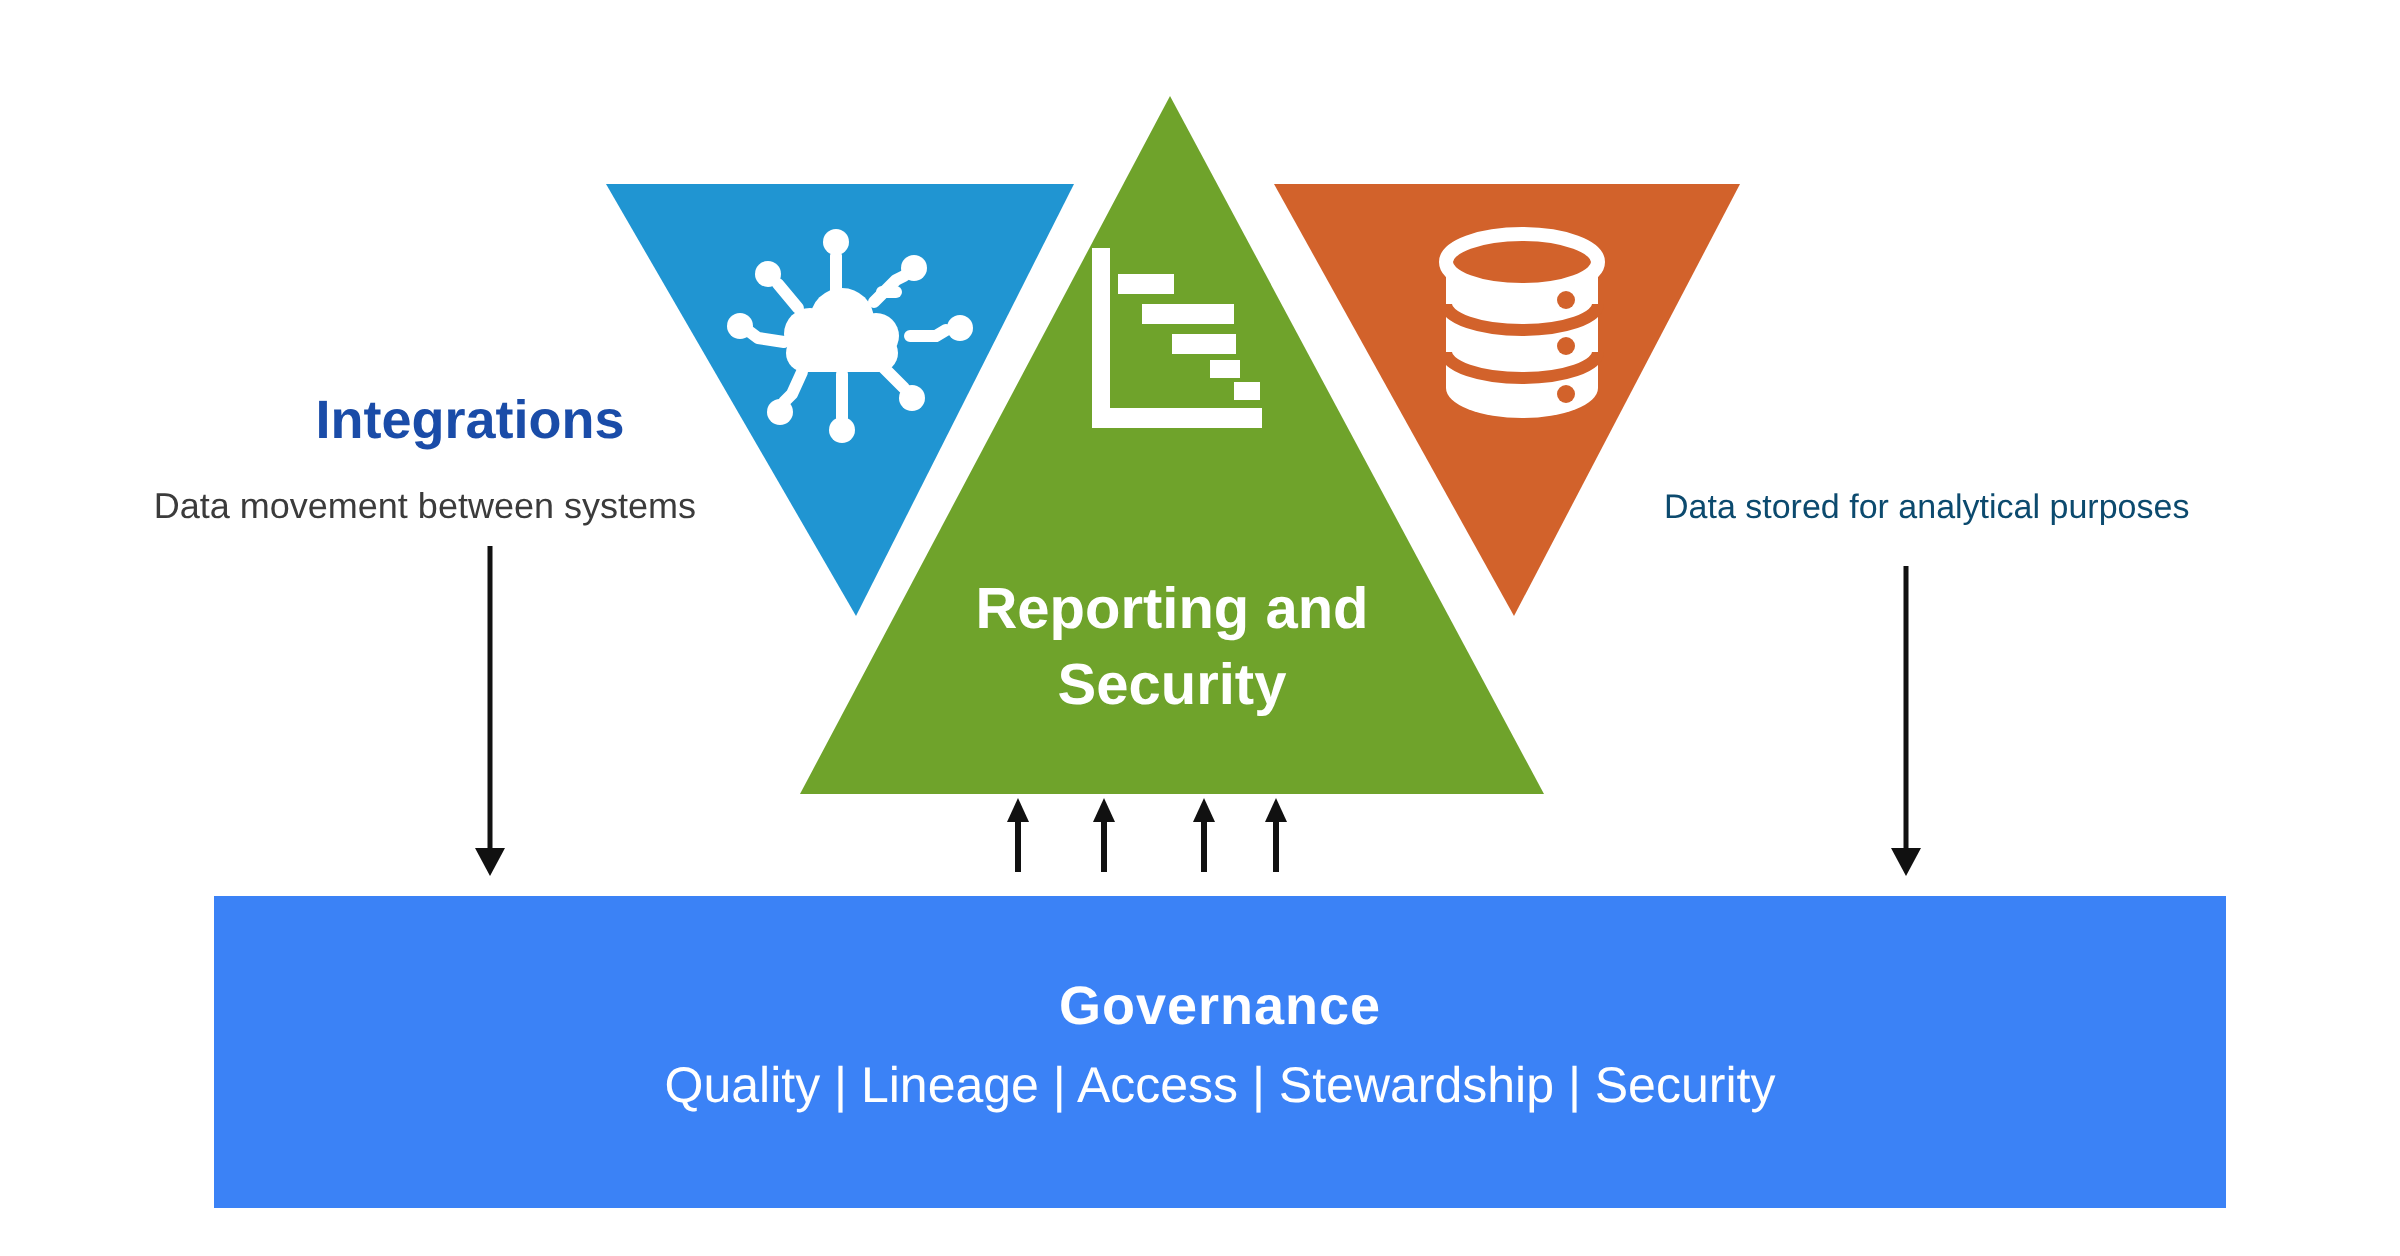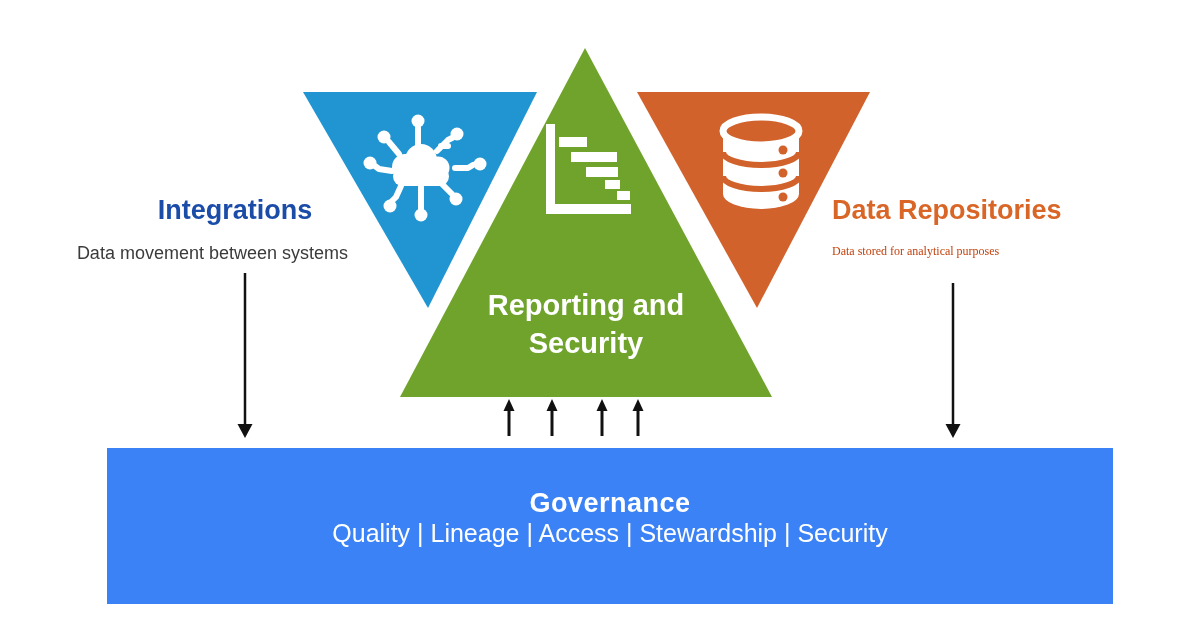--- a/index.html
+++ b/index.html
@@ -7,31 +7,31 @@
     position:relative; width:1200px; height:628px; overflow:hidden;
     background:#ffffff; font-family:"Liberation Sans", sans-serif;
   }
   .layer { position:absolute; left:0; top:0; }
   .t { position:absolute; }
   .int-title   { left:85px;  top:195px; width:300px; text-align:center;
                  font-size:27px; font-weight:bold; color:#1A4CA8; }
   .int-sub     { left:48px;  top:243px; width:300px; text-align:right;
                  font-size:18px; color:#3B3B3B; }
   .rep-title   { left:832px; top:195px; font-size:27px; font-weight:bold; color:#D96627; }
-  .rep-sub     { left:832px; top:244px; font-size:12px; color:#c2410c;font-family:Liberation Serif, serif; }
+  .rep-sub     { left:832px; top:244px; font-size:17px; color:#0c4a6e; }
   .center-label{ left:436px; top:286px; width:300px; text-align:center;
                  color:#ffffff; font-weight:bold; font-size:29px; line-height:38px; }
   .governance-bar {
     position:absolute; left:107px; top:448px; width:1006px; height:156px;
     background:#3b82f6; box-sizing:border-box; padding-top:40px;
     display:flex; flex-direction:column; align-items:center;
     color:#ffffff; text-align:center;
   }
   .gov-title { font-size:27px; font-weight:bold; letter-spacing:0.5px; }
-  .gov-sub   { font-size:25px; }
+  .gov-sub   { font-size:25px; margin-top:10px; }
 </style>
 </head>
 <body>
 
 <div class="canvas">
 
   <svg class="layer" width="1200" height="628" viewBox="0 0 1200 628">
 
     <polygon points="303,92 537,92 428,308" fill="#2095D2"></polygon>
     <polygon points="585,48 400,397 772,397" fill="#6FA32B"></polygon>
@@ -109,21 +109,20 @@
       <g>
         <line x1="638" y1="436" x2="638" y2="410" stroke-width="3"></line>
         <polygon points="632.5,411 643.5,411 638,399" stroke="none"></polygon>
       </g>
     </g>
   </svg>
 
   <div class="t int-title">Integrations</div>
   <div class="t int-sub">Data movement between systems</div>
 
-  <div class="t rep-title">Data Repositories</div>
   <div class="t rep-sub">Data stored for analytical purposes</div>
 
   <div class="t center-label">
     <div>Reporting and</div>
     <div>Security</div>
   </div>
 
   <div class="governance-bar">
     <div class="gov-title">Governance</div>
     <div class="gov-sub">Quality | Lineage | Access | Stewardship | Security</div>

